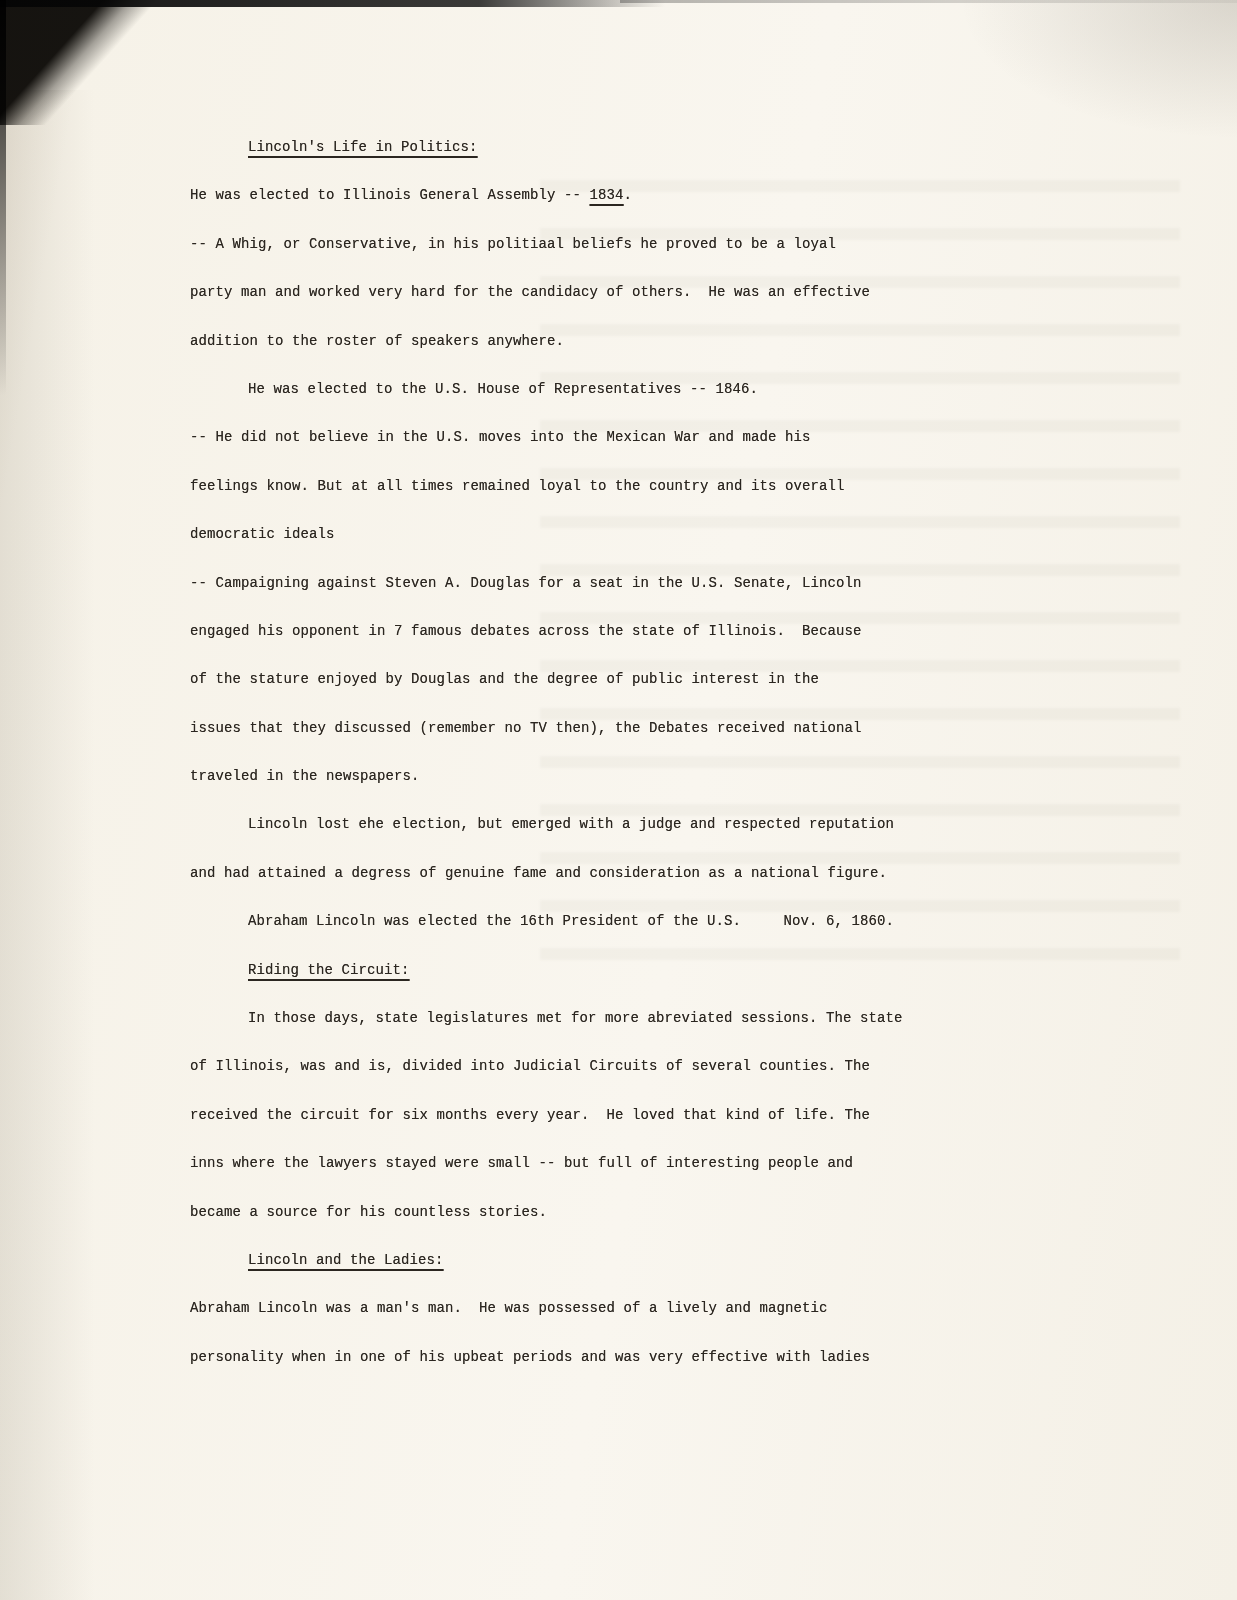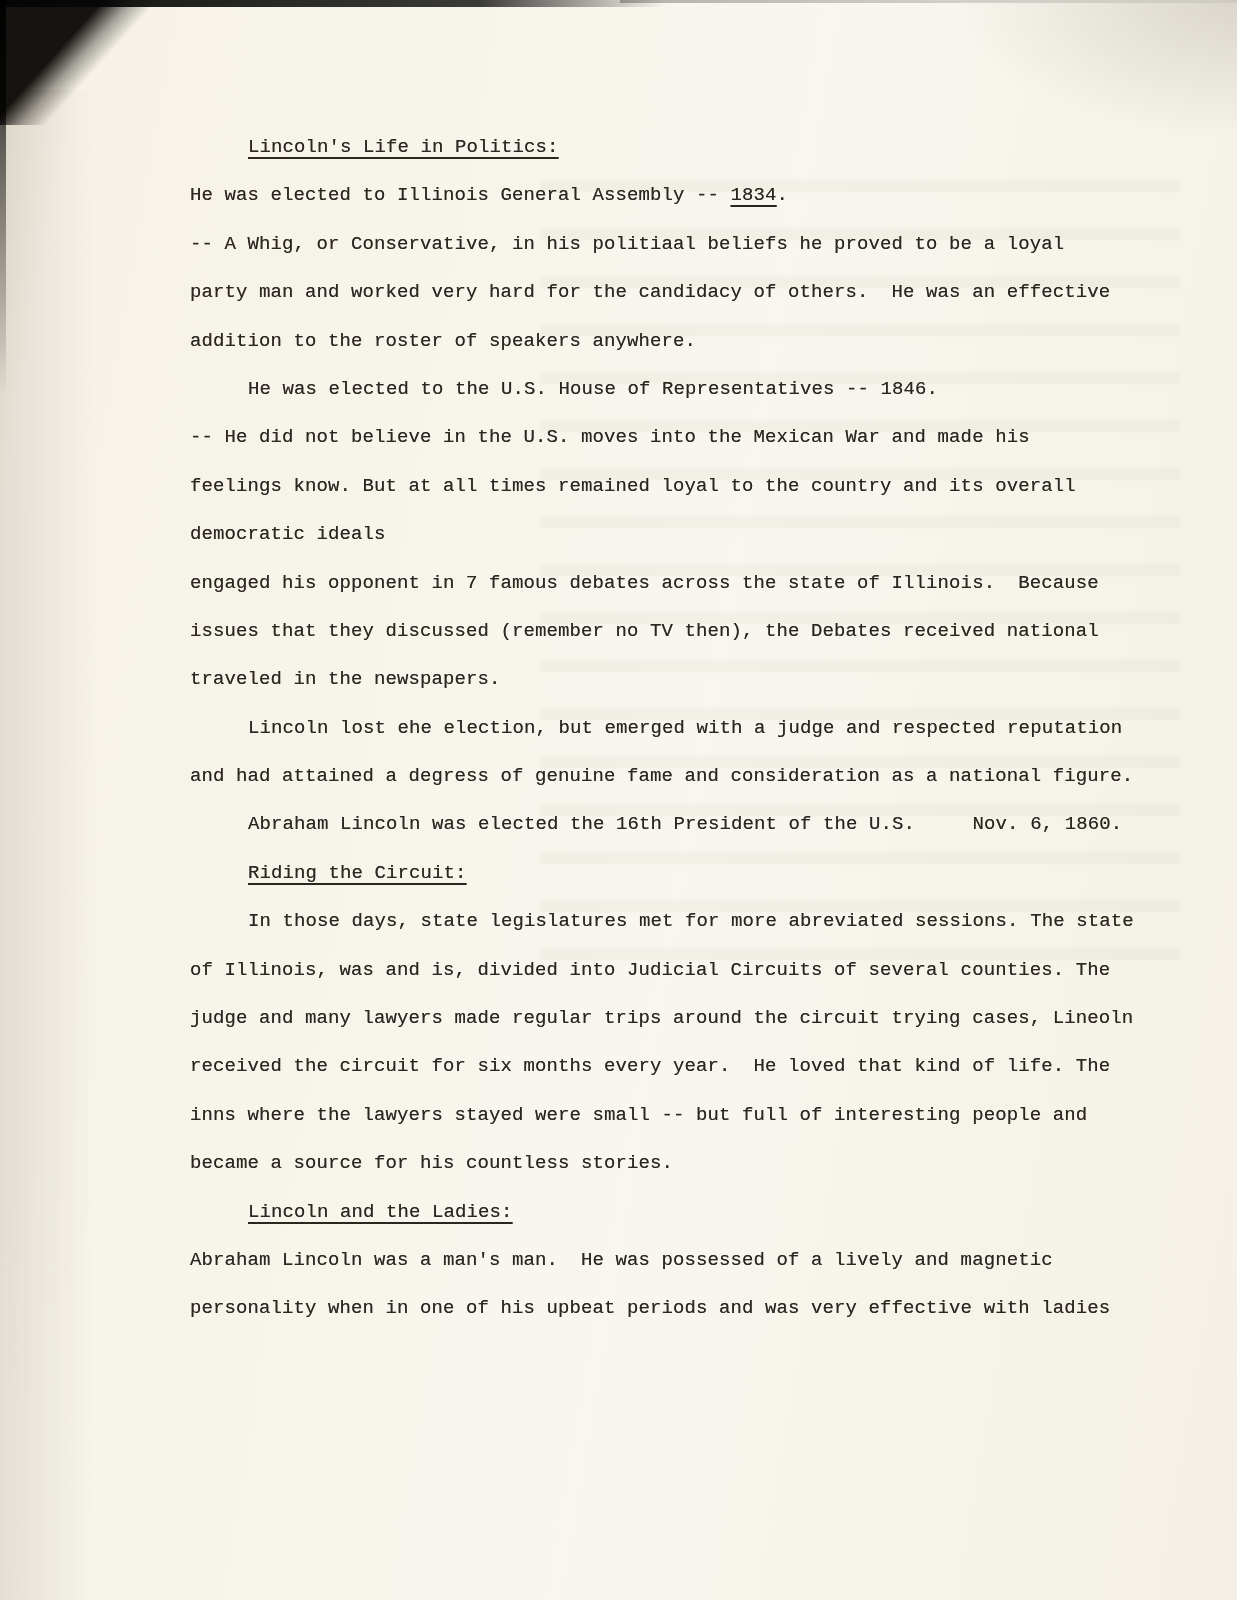--- a/index.html
+++ b/index.html
@@ -66,21 +66,21 @@
       filter: blur(1.2px);
       pointer-events: none;
     }
     
     .text-block {
       position: absolute;
       left: 190px;
       top: 123px;
       right: 30px;
       color: var(--ink, #2b2620);
-      font-size: 19px;
+      font-size: 14px;
       text-shadow: 0 0 0.6px rgba(43,38,32,0.65);
     }
     .line {
       white-space: pre;
       height: 48.4px;
       line-height: 48.4px;
       letter-spacing: 0.1px;
     }
     .line.indent {
       padding-left: 58px;
@@ -106,30 +106,31 @@
   <div class="text-block" id="text-block">
       <div class="line indent"><span class="run u">Lincoln's Life in Politics:</span></div>
       <div class="line"><span class="run">He was elected to Illinois General Assembly -- </span><span class="run u">1834</span><span class="run">.</span></div>
       <div class="line"><span class="run">-- A Whig, or Conservative, in his politiaal beliefs he proved to be a loyal</span></div>
       <div class="line"><span class="run">party man and worked very hard for the candidacy of others.  He was an effective</span></div>
       <div class="line"><span class="run">addition to the roster of speakers anywhere.</span></div>
       <div class="line indent"><span class="run">He was elected to the U.S. House of Representatives -- 1846.</span></div>
       <div class="line"><span class="run">-- He did not believe in the U.S. moves into the Mexican War and made his</span></div>
       <div class="line"><span class="run">feelings know. But at all times remained loyal to the country and its overall</span></div>
       <div class="line"><span class="run">democratic ideals</span></div>
+      <div class="line"><span class="run">-- Campaigning against Steven A. Douglas for a seat in the U.S. Senate, Lincoln</span></div>
       <div class="line"><span class="run">engaged his opponent in 7 famous debates across the state of Illinois.  Because</span></div>
+      <div class="line"><span class="run">of the stature enjoyed by Douglas and the degree of public interest in the</span></div>
       <div class="line"><span class="run">issues that they discussed (remember no TV then), the Debates received national</span></div>
       <div class="line"><span class="run">traveled in the newspapers.</span></div>
       <div class="line indent"><span class="run">Lincoln lost ehe election, but emerged with a judge and respected reputation</span></div>
       <div class="line"><span class="run">and had attained a degress of genuine fame and consideration as a national figure.</span></div>
       <div class="line indent"><span class="run">Abraham Lincoln was elected the 16th President of the U.S.     Nov. 6, 1860.</span></div>
       <div class="line indent"><span class="run u">Riding the Circuit:</span></div>
       <div class="line indent"><span class="run">In those days, state legislatures met for more abreviated sessions. The state</span></div>
       <div class="line"><span class="run">of Illinois, was and is, divided into Judicial Circuits of several counties. The</span></div>
-      <div class="line"><span class="run">judge and many lawyers made regular trips around the circuit trying cases, Lineoln</span></div>
       <div class="line"><span class="run">received the circuit for six months every year.  He loved that kind of life. The</span></div>
       <div class="line"><span class="run">inns where the lawyers stayed were small -- but full of interesting people and</span></div>
       <div class="line"><span class="run">became a source for his countless stories.</span></div>
       <div class="line indent"><span class="run u">Lincoln and the Ladies:</span></div>
       <div class="line"><span class="run">Abraham Lincoln was a man's man.  He was possessed of a lively and magnetic</span></div>
       <div class="line"><span class="run">personality when in one of his upbeat periods and was very effective with ladies</span></div>
     </div>
 </div>
 
 </body></html>

